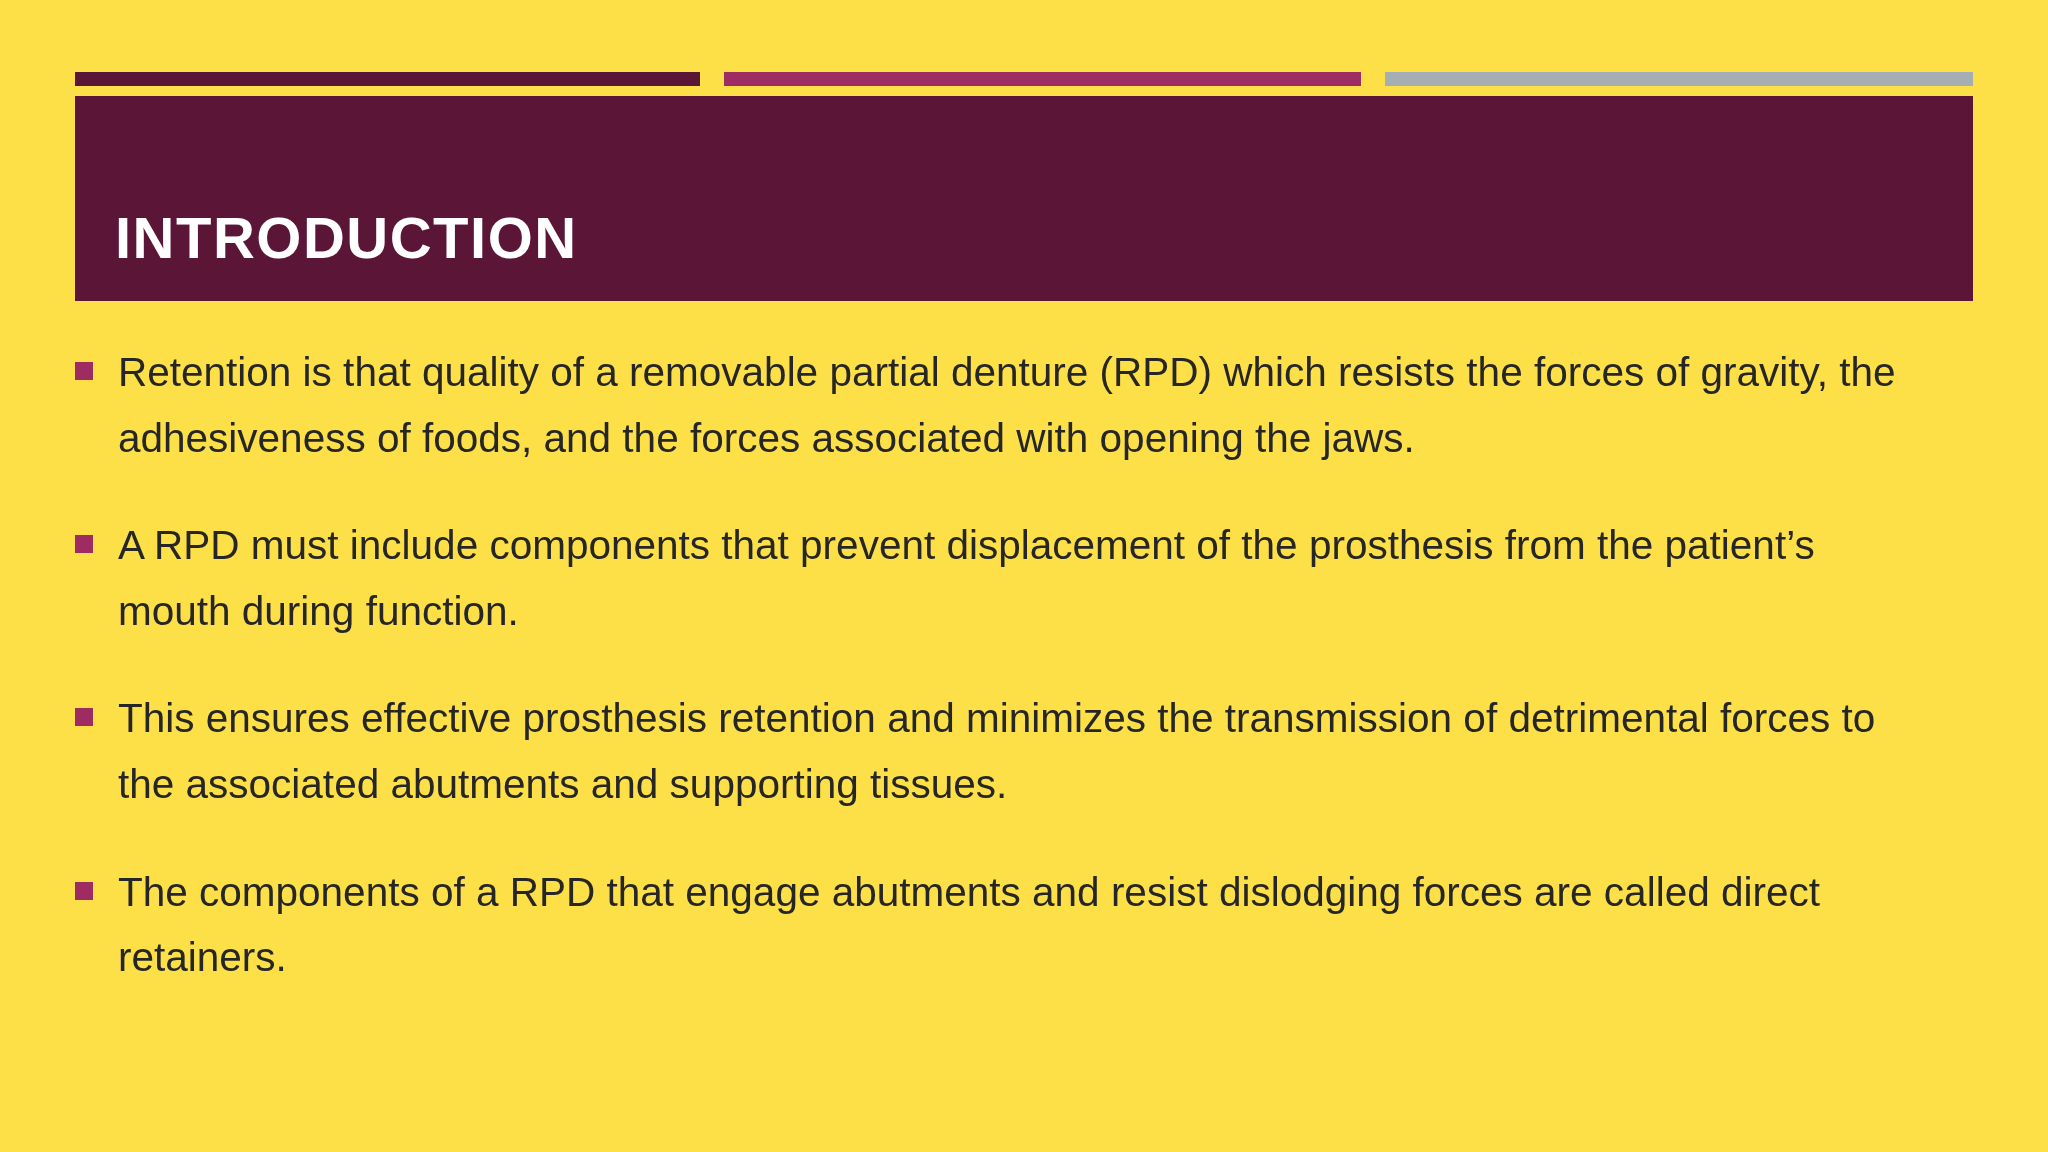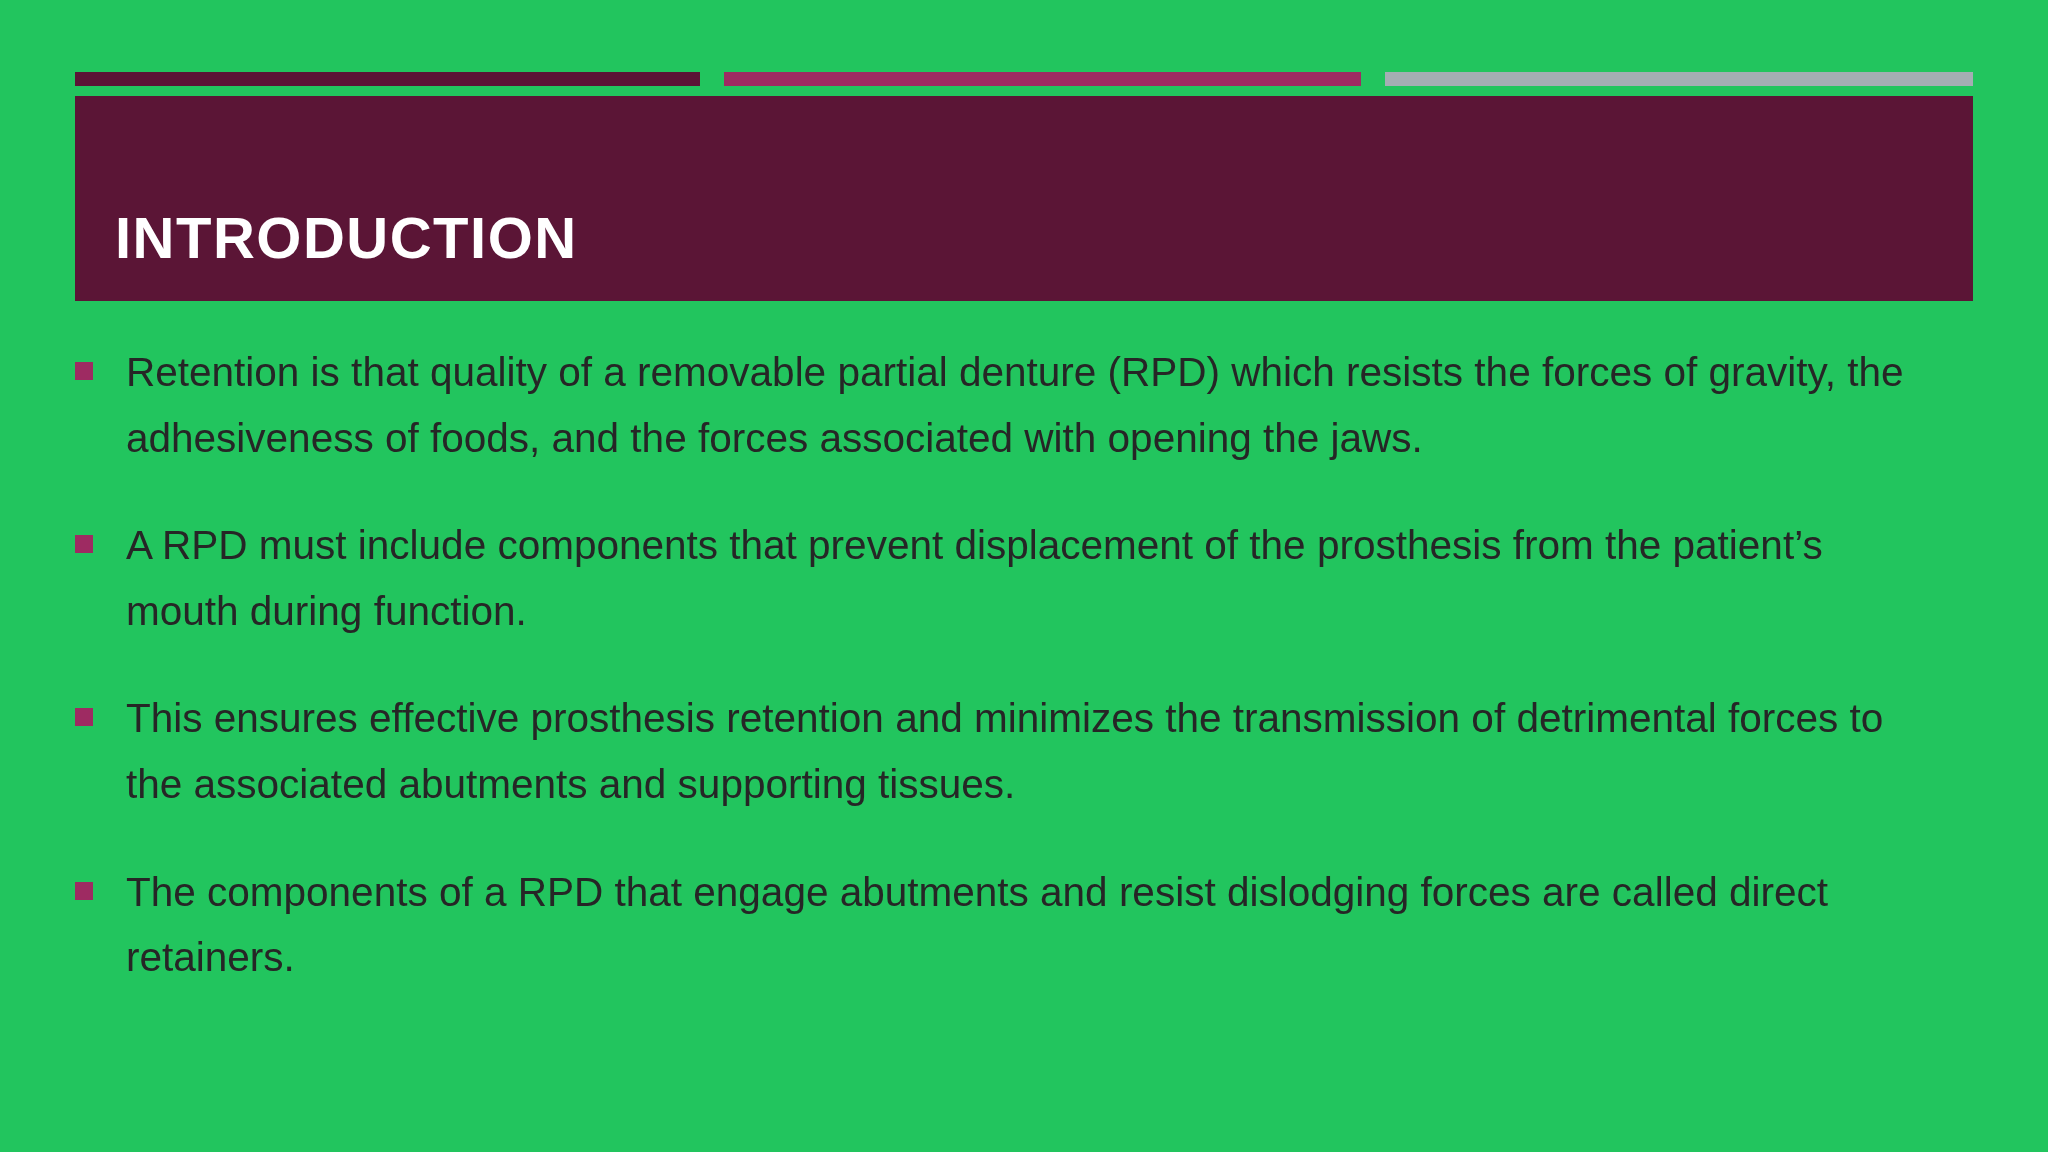--- a/index.html
+++ b/index.html
@@ -10,21 +10,21 @@
   body {
     width: 2048px;
     height: 1152px;
     font-family: "Liberation Sans", sans-serif;
     overflow: hidden;
   }
   .slide {
     position: relative;
     width: 2048px;
     height: 1152px;
-    background: #22c55e;
+    background: #fde047;
   }
 
   
   .accent-row {
     position: absolute;
     top: 72px;
     left: 75px;
     width: 1898px;
     height: 14px;
     display: flex;
@@ -75,21 +75,20 @@
   .body {
     position: absolute;
     top: 340px;
     left: 75px;
     width: 1910px;
   }
   .bullet {
     display: flex;
     align-items: flex-start;
     margin-bottom: 42px;
-    gap: 8px;
   }
   .bullet-marker {
     flex: 0 0 auto;
     width: 18px;
     height: 18px;
     background: #9e2b62;
     margin-top: 22px;
     margin-right: 25px;
   }
   .bullet-text {

